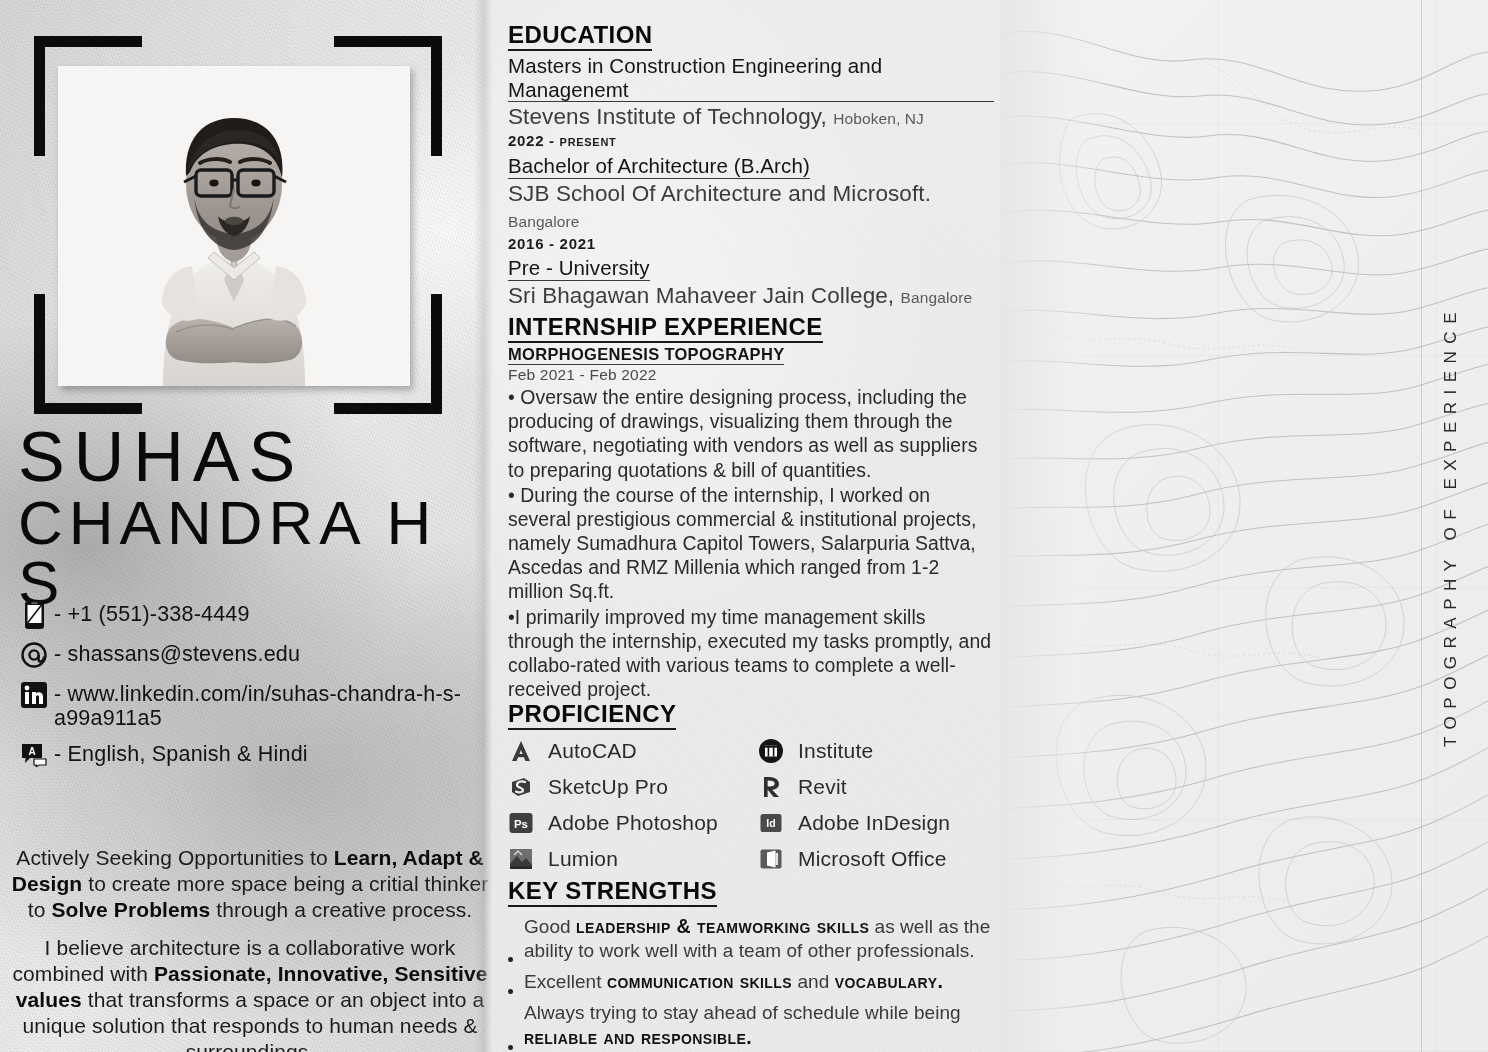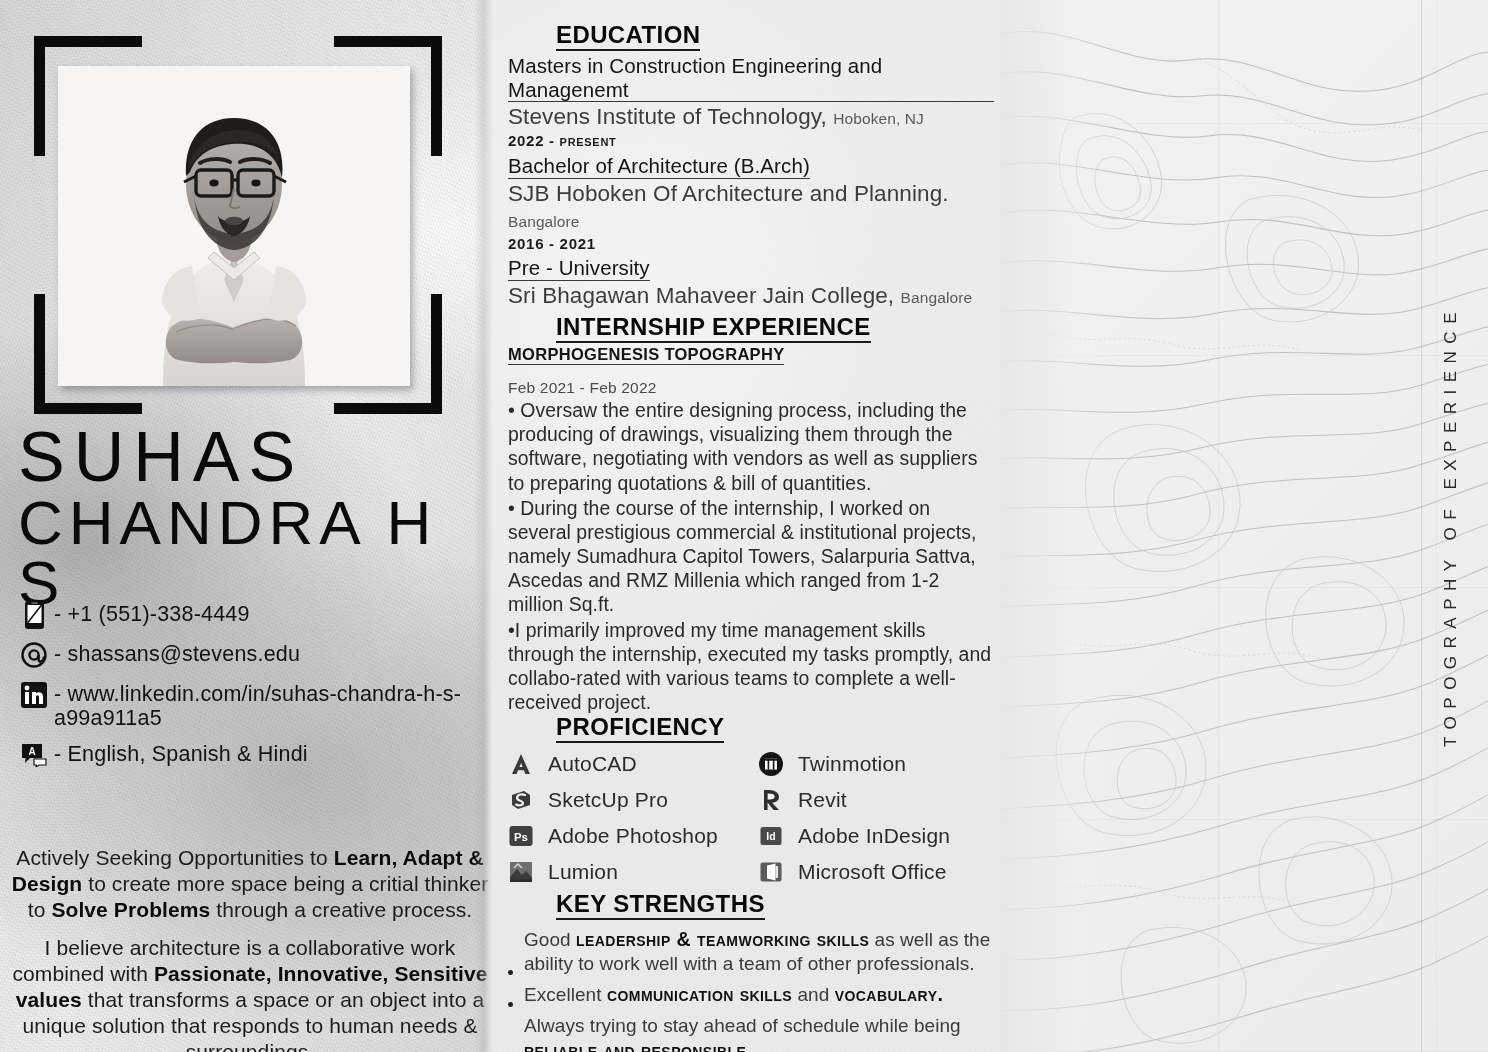--- a/index.html
+++ b/index.html
@@ -97,37 +97,36 @@
     background-image:
       repeating-linear-gradient(34deg, rgba(0,0,0,.035) 0 1px, transparent 1px 3px),
       repeating-linear-gradient(124deg, rgba(0,0,0,.03) 0 1px, transparent 1px 4px);
   }
   #midinner{position:absolute;left:16px;top:22px;width:486px;}
 
   .sec-h{
     font-size:24px;font-weight:700;color:#0a0a0a;letter-spacing:.4px;
     border-bottom:2.2px solid #1a1a1a;display:inline-block;padding-bottom:1px;
     line-height:1.08;
-    margin-left:48px;
   }
   .deg{
     font-size:20.5px;font-weight:400;color:#141414;letter-spacing:.1px;
     border-bottom:1.4px solid #3a3a3a;display:inline-block;line-height:1.16;margin-top:3px;
   }
   .inst{font-size:22.5px;color:#3c3c3c;letter-spacing:.1px;line-height:1.18;margin-top:2px;font-weight:300;}
   .inst .city{font-size:15.5px;color:#5a5a5a;}
   .yrs{font-size:15px;font-weight:700;color:#1b1b1b;letter-spacing:.7px;
        font-variant:small-caps;text-transform:lowercase;line-height:1.25;margin-top:1px;}
   .yrs::first-letter{text-transform:uppercase;}
 
   .emp{
     font-size:16.5px;font-weight:700;color:#141414;letter-spacing:.3px;
     border-bottom:1.4px solid #3a3a3a;display:inline-block;line-height:1.15;margin-top:2px;
   }
-  .empdate{font-size:15.5px;color:#4a4a4a;letter-spacing:.2px;line-height:1.2;margin-top:14px;font-weight:300;}
+  .empdate{font-size:15.5px;color:#4a4a4a;letter-spacing:.2px;line-height:1.2;margin-top:1px;font-weight:300;}
   .bul{font-size:19.4px;color:#2a2a2a;line-height:1.245;letter-spacing:.05px;font-weight:300;margin-top:1px;}
 
   
   #profgrid{display:grid;grid-template-columns:250px 236px;row-gap:2px;margin-top:4px;}
   .pitem{display:flex;align-items:center;height:34px;}
   .pico{width:40px;min-width:40px;display:flex;justify-content:flex-start;}
   .pico svg{display:block;}
   .plabel{font-size:21px;color:#2b2b2b;font-weight:300;letter-spacing:.2px;}
 
   
@@ -311,21 +310,21 @@
         <div class="sec-h">EDUCATION</div>
 
         <div>
           <div class="deg">Masters in Construction Engineering and Managenemt</div>
           <div class="inst"><span>Stevens Institute of Technology,</span> <span class="city">Hoboken, NJ</span></div>
           <div class="yrs">2022 - Present</div>
         </div>
 
         <div>
           <div class="deg">Bachelor of Architecture (B.Arch)</div>
-          <div class="inst"><span>SJB Hoboken Of Architecture and Planning.</span> <span class="city">Bangalore</span></div>
+          <div class="inst"><span>SJB School Of Architecture and Microsoft.</span> <span class="city">Bangalore</span></div>
           <div class="yrs">2016 - 2021</div>
         </div>
 
         <div>
           <div class="deg">Pre - University</div>
           <div class="inst"><span>Sri Bhagawan Mahaveer Jain College,</span> <span class="city">Bangalore</span></div>
         </div>
       </div>
 
       <div style="margin-top:4px;">
@@ -354,21 +353,21 @@
           <div class="pitem">
             <span class="pico">
               <svg width="26" height="26" viewBox="0 0 26 26">
                   <circle cx="13" cy="13" r="12" fill="#151515"></circle>
                   <rect x="7" y="7.5" width="12" height="11" fill="#fff"></rect>
                   <rect x="9.6" y="7.5" width="1.6" height="11" fill="#151515"></rect>
                   <rect x="14.8" y="7.5" width="1.6" height="11" fill="#151515"></rect>
                   <rect x="7" y="7.5" width="12" height="2.2" fill="#151515"></rect>
                 </svg>
             </span>
-            <span class="plabel">Twinmotion</span>
+            <span class="plabel">Institute</span>
           </div>
 
           <div class="pitem">
             <span class="pico">
               <svg width="26" height="26" viewBox="0 0 26 26">
                   <path d="M4 8 L16 4 L22 8 L22 18 L10 22 L4 18 Z" fill="#3a3a3a"></path>
                   <path d="M17 8 C13 6.5 9 8 9 11 C9 14 15 13.6 15 16 C15 18.4 11 19 8 17.6" fill="none" stroke="#f0f0f0" stroke-width="2.2" stroke-linecap="round"></path>
                 </svg>
             </span>
             <span class="plabel">SketcUp Pro</span>

